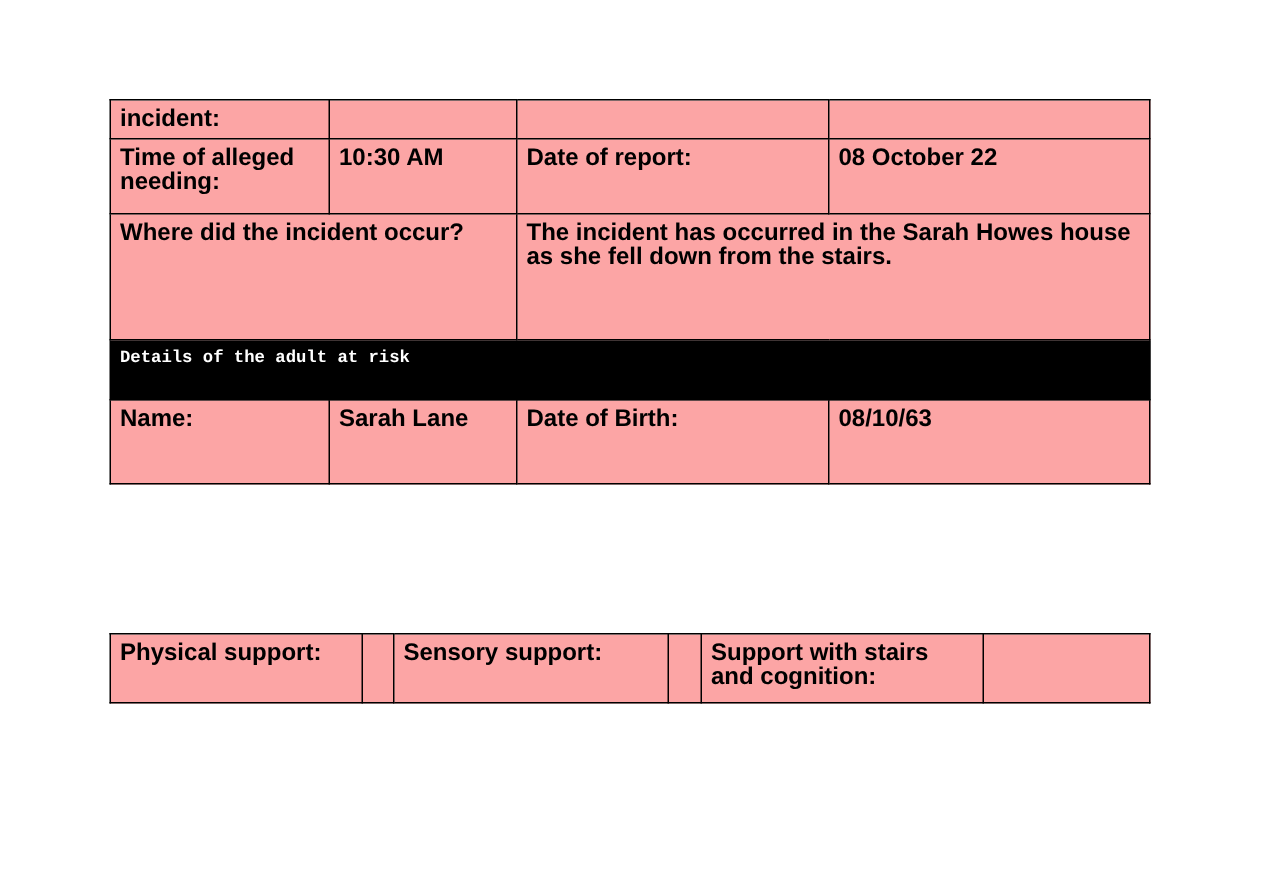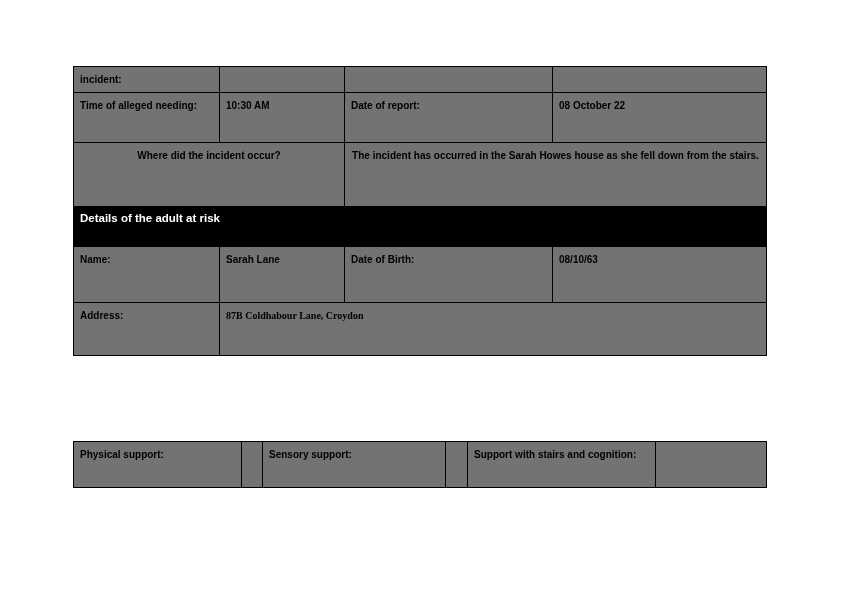--- a/index.html
+++ b/index.html
@@ -30,24 +30,24 @@
     top: 66px;
     width: 693px;
     border-collapse: collapse;
     table-layout: fixed;
   }
 
   .form-table td {
     border: 1px solid #000000;
     padding: 5px 6px 4px 6px;
     vertical-align: top;
-    font-size: 10px;
+    font-size: 16px;
     line-height: 15.5px;
     color: #000000;
-    background: #737373;
+    background: #fca5a5;
     box-sizing: border-box;
   }
 
   
   .col-a { width: 146px; }
   .col-b { width: 125px; }
   .col-c { width: 208px; }
   .col-d { width: 214px; }
 
   .label {
@@ -77,22 +77,22 @@
   }
 
   
   .tick-cell {
     background: #FBD45F;
   }
 
   
   .r-stub    { height: 26px; }
   .r-time    { height: 50px; }
-  .r-where   { height: 64px; text-align: center; }
-  .r-banner  { height: 40px; }
+  .r-where   { height: 84px; }
+  .r-banner  { height: 40px; font-family: Liberation Mono, monospace; }
   .r-name    { height: 56px; }
   .r-phone   { height: 52px; }
   .r-address { height: 53px; }
   .r-reason  { height: 50px; }
   .r-support { height: 46px; }
 
   .support-label { font-weight: bold; }
 </style>
 </head>
 <body>
@@ -132,30 +132,26 @@
       </tr>
 
       <tr class="r-name">
         <td class="label">Name:</td>
         <td class="value">Sarah Lane</td>
         <td class="label">Date of Birth:</td>
         <td class="value">08/10/63</td>
       </tr>
 
 
-      <tr class="r-address">
-        <td class="label">Address:</td>
-        <td class="value value-serif" colspan="3">87B Coldhabour Lane, Croydon</td>
-      </tr>
 
 
     </tbody>
   </table>
 
-  <table class="form-table" style="top:441px; width:693px;">
+  <table class="form-table" style="top:422px; width:693px;">
     <colgroup>
       <col style="width:168px">
       <col style="width:21px">
       <col style="width:183px">
       <col style="width:22px">
       <col style="width:188px">
       <col style="width:111px">
     </colgroup>
     <tbody>
       <tr class="r-support">

